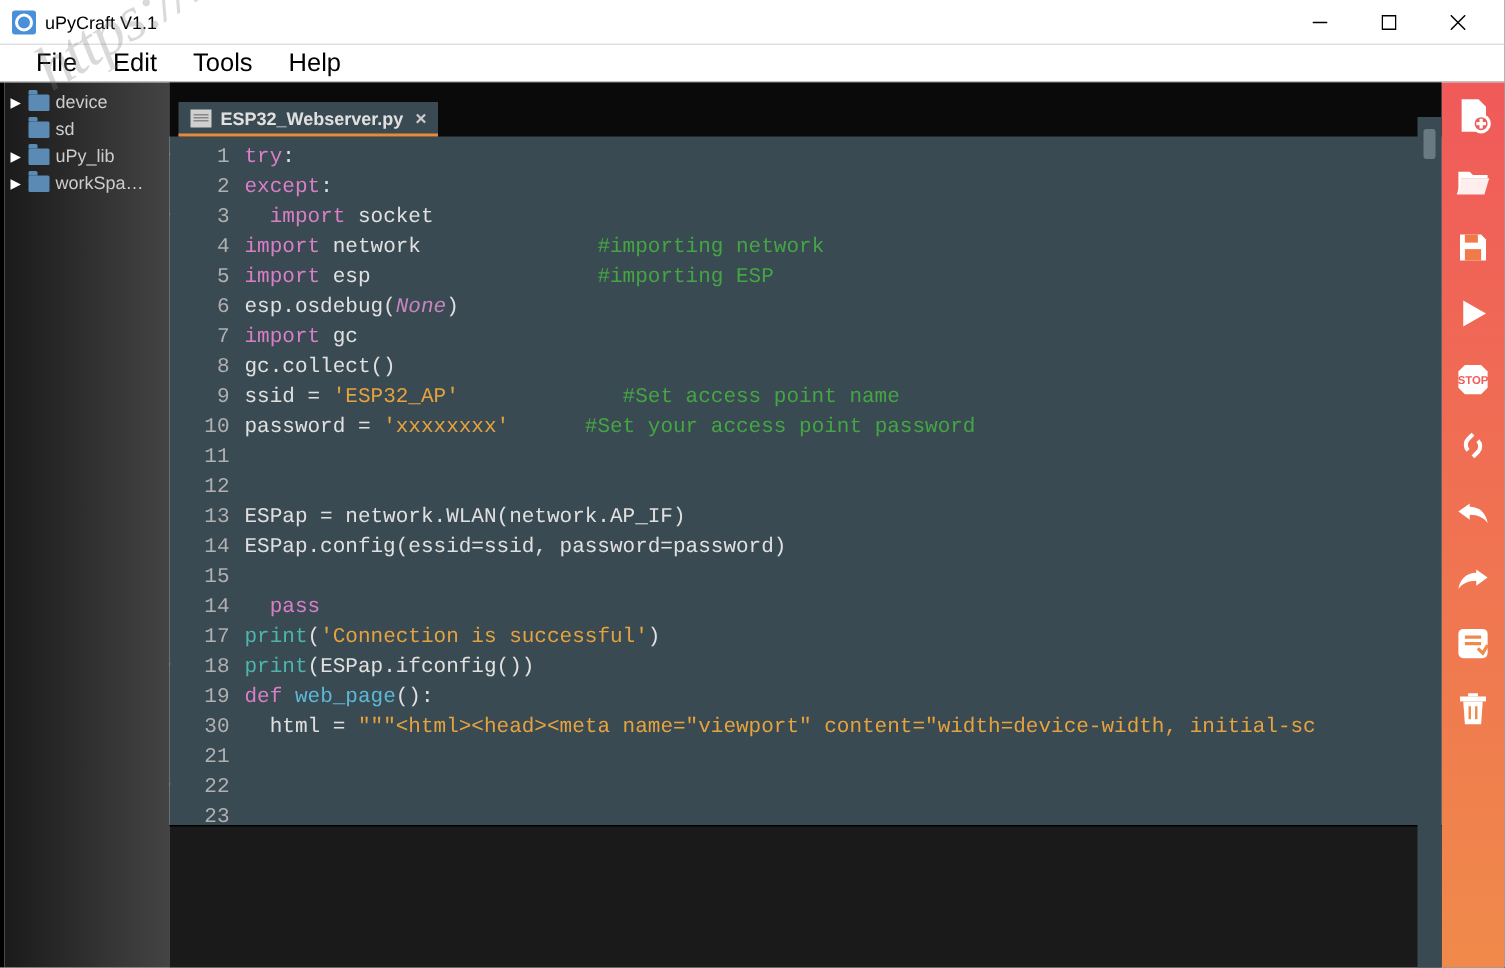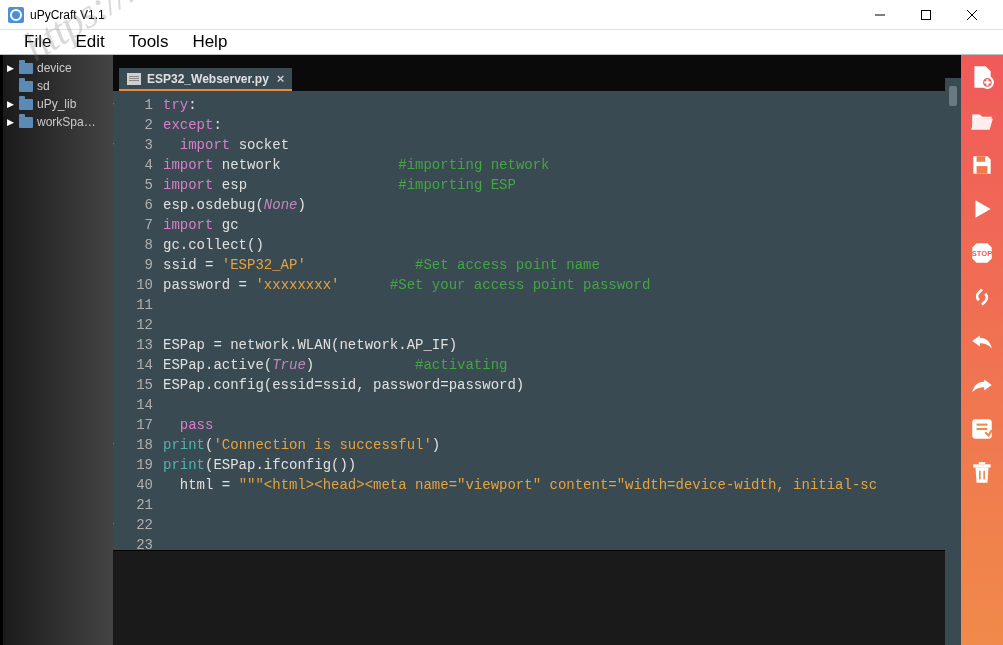--- a/index.html
+++ b/index.html
@@ -309,45 +309,45 @@
             <div class="ln">10</div>
             <div class="ln">11</div>
             <div class="ln">12</div>
             <div class="ln">13</div>
             <div class="ln">14</div>
             <div class="ln">15</div>
             <div class="ln">14</div>
             <div class="ln">17</div>
             <div class="ln">18<span class="fold-mark">▾</span></div>
             <div class="ln">19</div>
-            <div class="ln">40</div>
+            <div class="ln">30</div>
             <div class="ln">21</div>
             <div class="ln">22<span class="fold-mark">▾</span></div>
             <div class="ln">23</div>
           </div>
         <div class="code-lines" id="codelines">
             <div class="line"><span class="kw">try</span><span class="ident">:</span></div>
             <div class="line"><span class="kw">except</span><span class="ident">:</span></div>
             <div class="line"><span class="ident">  </span><span class="kw">import</span><span class="ident"> socket</span></div>
             <div class="line"><span class="kw">import</span><span class="ident"> network              </span><span class="cmt">#importing network</span></div>
             <div class="line"><span class="kw">import</span><span class="ident"> esp                  </span><span class="cmt">#importing ESP</span></div>
             <div class="line"><span class="ident">esp.osdebug(</span><span class="bool">None</span><span class="ident">)</span></div>
             <div class="line"><span class="kw">import</span><span class="ident"> gc</span></div>
             <div class="line"><span class="ident">gc.collect()</span></div>
             <div class="line"><span class="ident">ssid = </span><span class="str">'ESP32_AP'</span><span class="ident">             </span><span class="cmt">#Set access point name </span></div>
             <div class="line"><span class="ident">password = </span><span class="str">'xxxxxxxx'</span><span class="ident">      </span><span class="cmt">#Set your access point password</span></div>
             <div class="line"></div>
             <div class="line"></div>
             <div class="line"><span class="ident">ESPap = network.WLAN(network.AP_IF)</span></div>
-            <div class="line"><span class="ident">ESPap.active(</span><span class="bool">True</span><span class="ident">)            </span><span class="cmt">#activating</span></div>
             <div class="line"><span class="ident">ESPap.config(essid=ssid, password=password)</span></div>
             <div class="line"></div>
             <div class="line"><span class="ident">  </span><span class="kw">pass</span></div>
             <div class="line"><span class="builtin">print</span><span class="ident">(</span><span class="str">'Connection is successful'</span><span class="ident">)</span></div>
             <div class="line"><span class="builtin">print</span><span class="ident">(ESPap.ifconfig())</span></div>
+            <div class="line"><span class="kw">def</span><span class="ident"> </span><span class="fn">web_page</span><span class="ident">():</span></div>
             <div class="line"><span class="ident">  html = </span><span class="str">"""&lt;html&gt;&lt;head&gt;&lt;meta name="viewport" content="width=device-width, initial-sc</span></div>
           </div>
       </div>
     </div>
     <div class="scrollbar-v">
       <div class="thumb"></div>
     </div>
     <div class="console-area"></div>
   </div>
 

